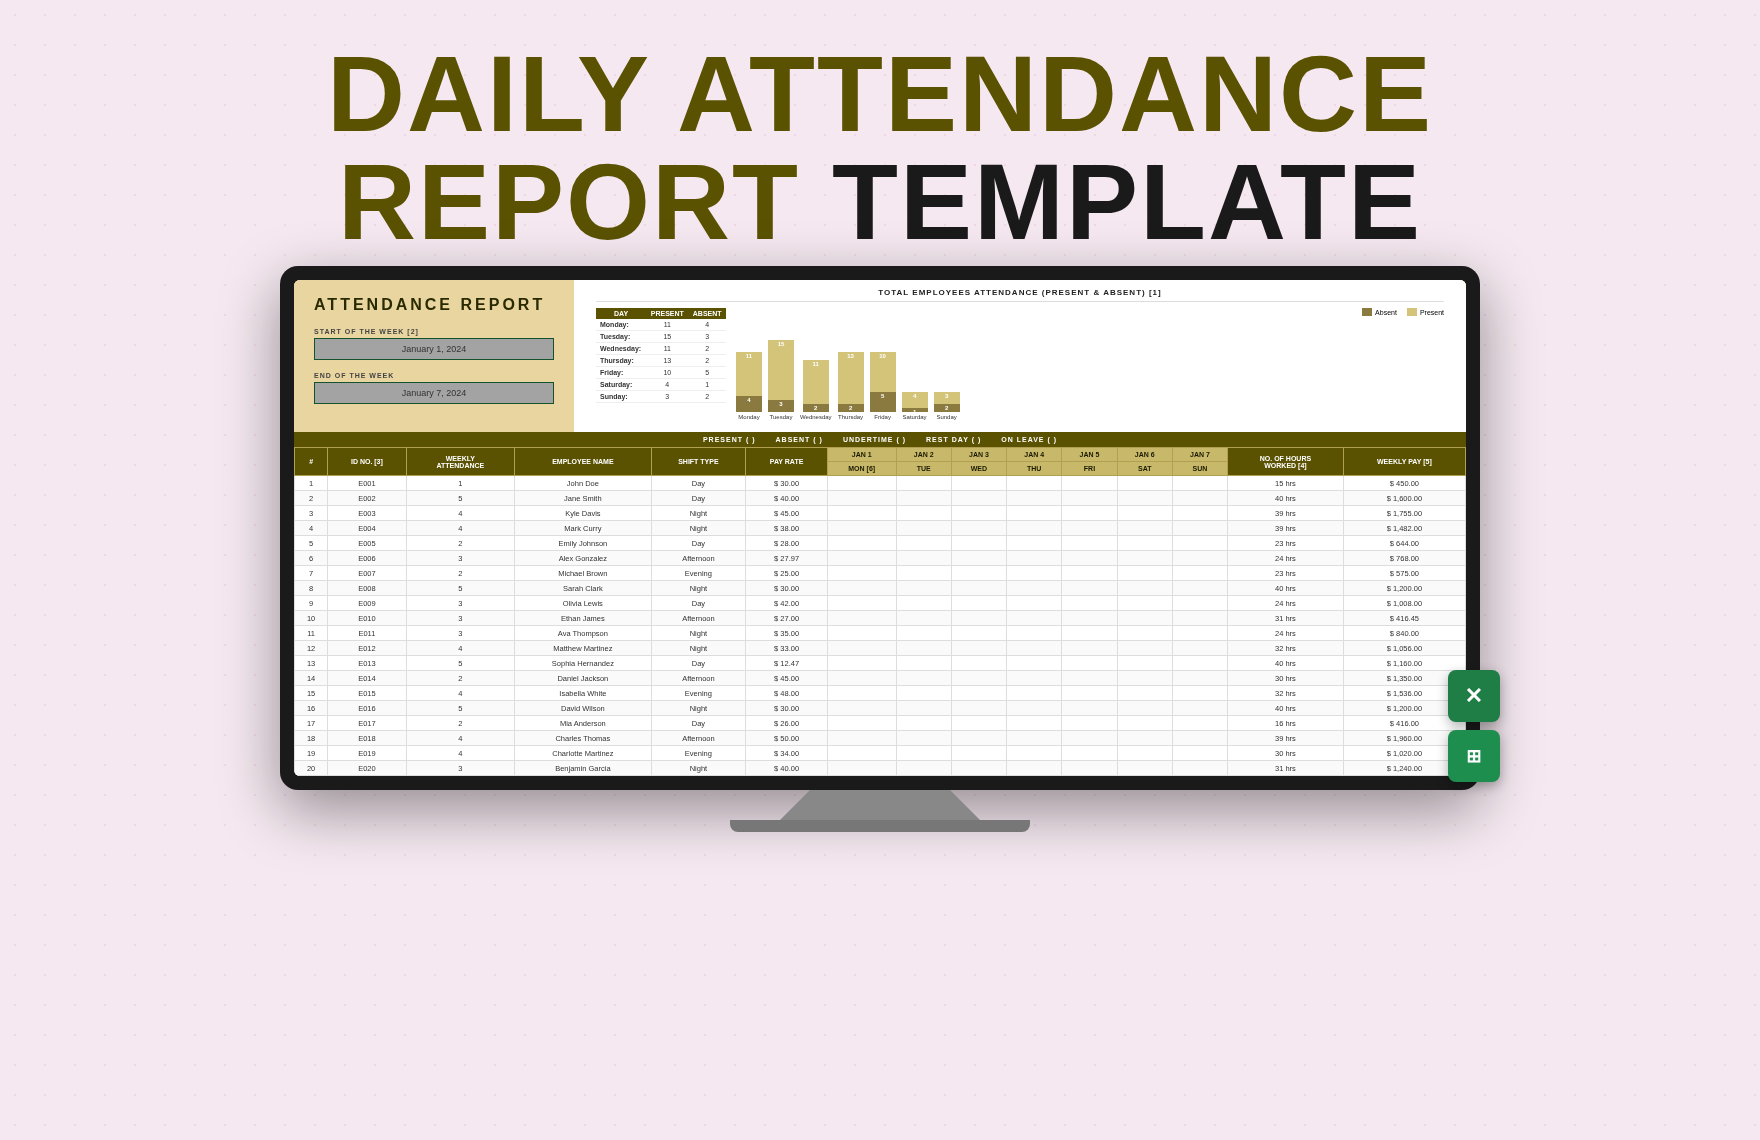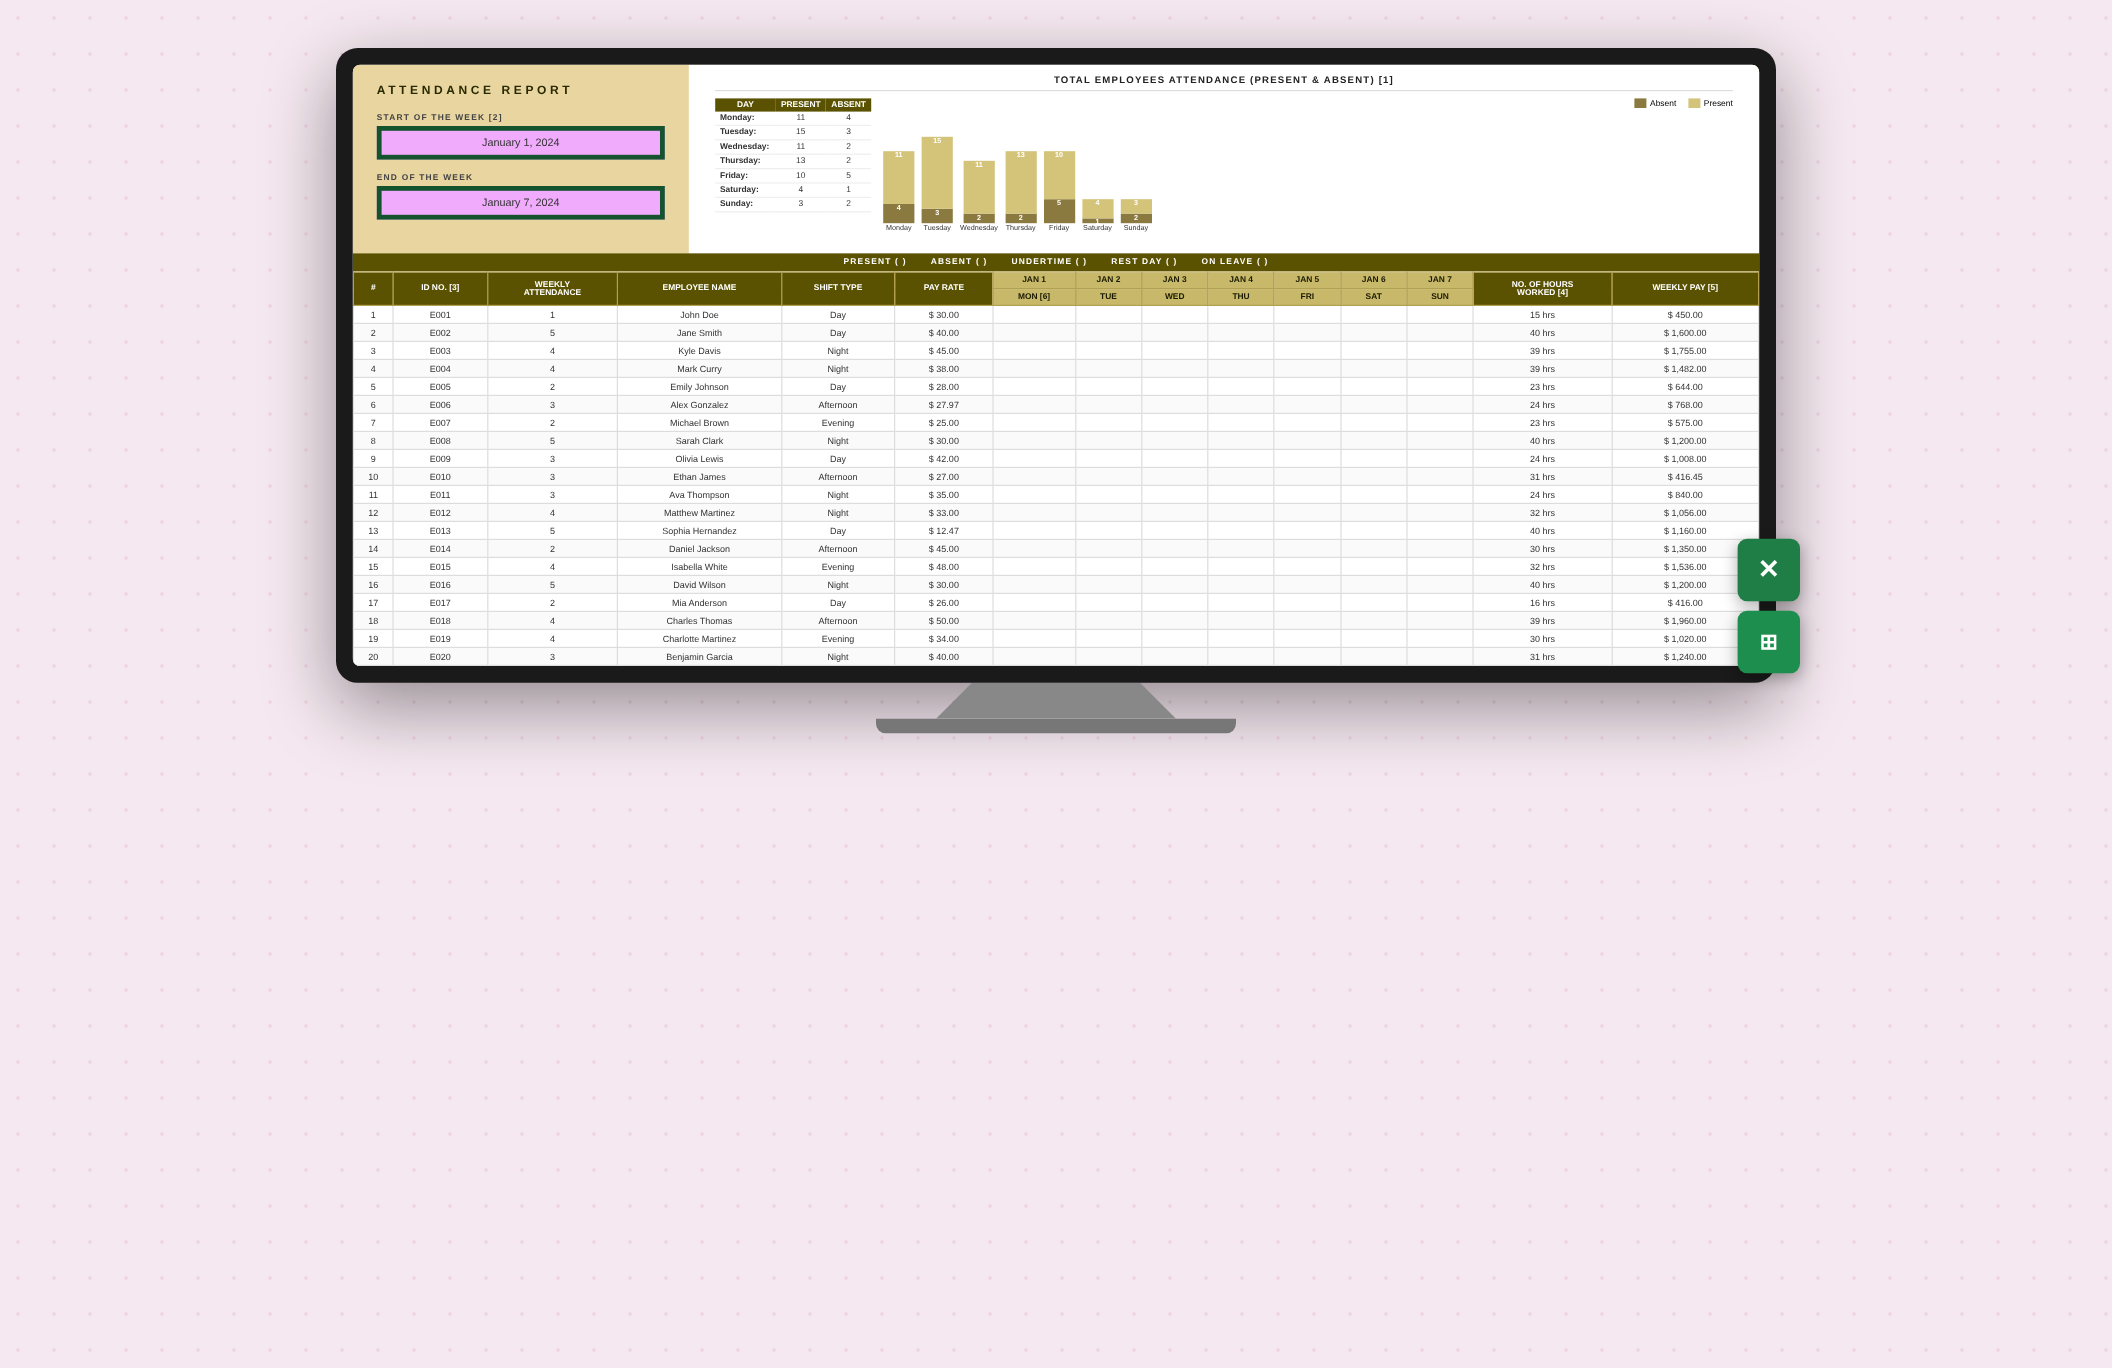--- a/index.html
+++ b/index.html
@@ -100,38 +100,38 @@
     .top-section {
       display: flex;
       background: #e8d5a0;
     }
     .left-panel {
       width: 280px;
       padding: 16px 20px;
       background: #e8d5a0;
     }
     .attendance-report-title {
-      font-size: 10px;
+      font-size: 16px;
       font-weight: 700;
       letter-spacing: 3px;
       color: #2a2a00;
       text-transform: uppercase;
       margin-bottom: 14px;
     }
     .field-label {
       font-size: 7px;
       color: #444;
       font-weight: 600;
       letter-spacing: 1px;
       margin-bottom: 3px;
       text-transform: uppercase;
     }
     .date-field {
-      background: #f0abfc;
-      border: 4px solid #14532d;
+      background: #a3a3a3;
+      border: 1px solid #14532d;
       padding: 5px 10px;
       text-align: center;
       font-size: 9px;
       color: #333;
       margin-bottom: 12px;
       font-weight: 500;
     }
     .right-panel {
       flex: 1;
       background: white;
@@ -312,20 +312,28 @@
       color: white;
       box-shadow: 0 4px 12px rgba(0,0,0,0.3);
     }
     .excel-x { background: #1e7e45; }
     .sheets-g { background: #1e8e4f; }
   </style>
 </head>
 <body>
 
 <div class="page-wrapper">
+  <div class="main-title">
+    <div class="line1">DAILY ATTENDANCE</div>
+    <div class="line2">
+      <span class="word-report">REPORT</span>
+      <span> </span>
+      <span class="word-template">TEMPLATE</span>
+    </div>
+  </div>
 
   <div style="position:relative;">
     <div class="monitor-container">
       <div class="monitor-bezel">
         <div class="monitor-screen">
 
           <div class="spreadsheet">
 
             <div class="top-section">
 

